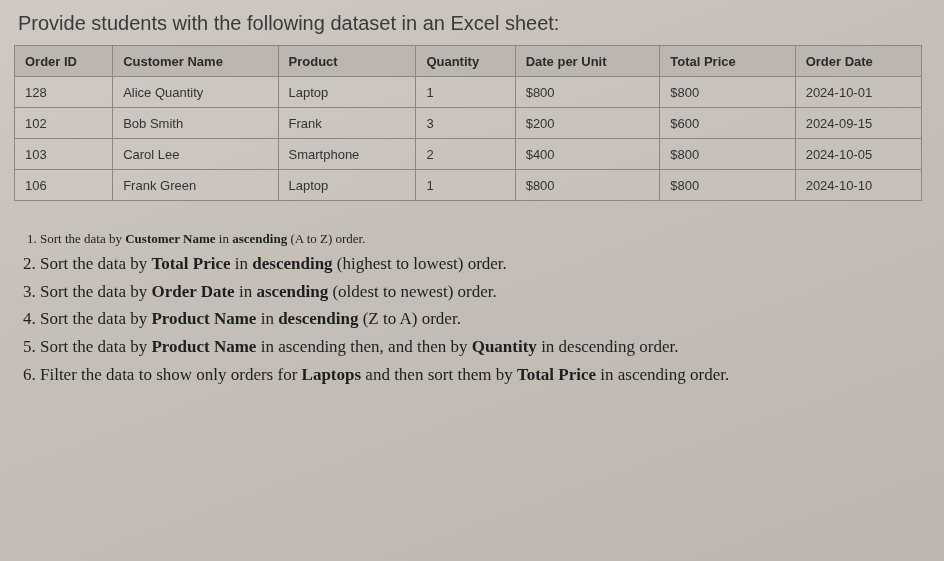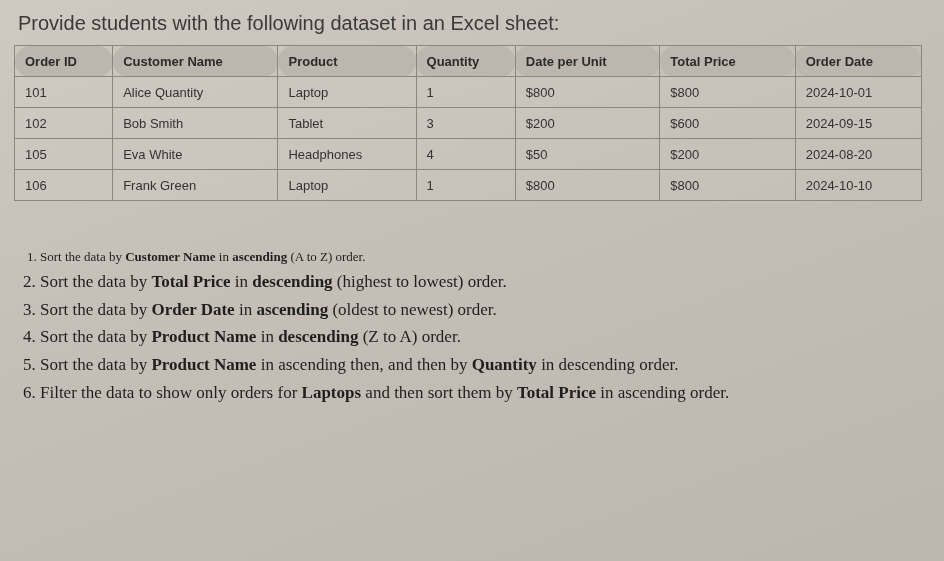--- a/index.html
+++ b/index.html
@@ -34,35 +34,34 @@
     border: 1px solid #8a8680;
     padding: 6px 10px;
     text-align: left;
     background: rgba(255,255,255,0.05);
     height: 18px;
   }
   table.data th {
     background: #bcb6ae;
     font-weight: bold;
     color: #2b2b2b;
-    border-radius: 15px;
   }
   table.data td {
     background: rgba(220,215,208,0.15);
   }
   .col-order   { width: 80px; }
   .col-cust    { width: 150px; }
   .col-prod    { width: 120px; }
   .col-qty     { width: 80px; }
   .col-price   { width: 130px; }
   .col-total   { width: 120px; }
   .col-date    { width: 110px; }
 
   ol.tasks {
-    margin: 46px 0 0 4px;
+    margin: 28px 0 0 4px;
     padding-left: 22px;
     font-size: 17px;
     line-height: 1.52;
     color: #1f1f1f;
   }
   ol.tasks li:first-child {
     font-size: 13px;
   }
   ol.tasks li {
     margin-bottom: 2px;
@@ -81,45 +80,45 @@
       <th class="col-cust">Customer Name</th>
       <th class="col-prod">Product</th>
       <th class="col-qty">Quantity</th>
       <th class="col-price">Date per Unit</th>
       <th class="col-total">Total Price</th>
       <th class="col-date">Order Date</th>
     </tr>
   </thead>
   <tbody>
       <tr>
-        <td>101</td>
+        <td>128</td>
         <td>Alice Quantity</td>
         <td>Laptop</td>
         <td>1</td>
         <td>$800</td>
         <td>$800</td>
         <td>2024-10-01</td>
       </tr>
       <tr>
         <td>102</td>
         <td>Bob Smith</td>
-        <td>Tablet</td>
+        <td>Frank</td>
         <td>3</td>
         <td>$200</td>
         <td>$600</td>
         <td>2024-09-15</td>
       </tr>
       <tr>
-        <td>105</td>
-        <td>Eva White</td>
-        <td>Headphones</td>
-        <td>4</td>
-        <td>$50</td>
-        <td>$200</td>
-        <td>2024-08-20</td>
+        <td>103</td>
+        <td>Carol Lee</td>
+        <td>Smartphone</td>
+        <td>2</td>
+        <td>$400</td>
+        <td>$800</td>
+        <td>2024-10-05</td>
       </tr>
       <tr>
         <td>106</td>
         <td>Frank Green</td>
         <td>Laptop</td>
         <td>1</td>
         <td>$800</td>
         <td>$800</td>
         <td>2024-10-10</td>
       </tr>

